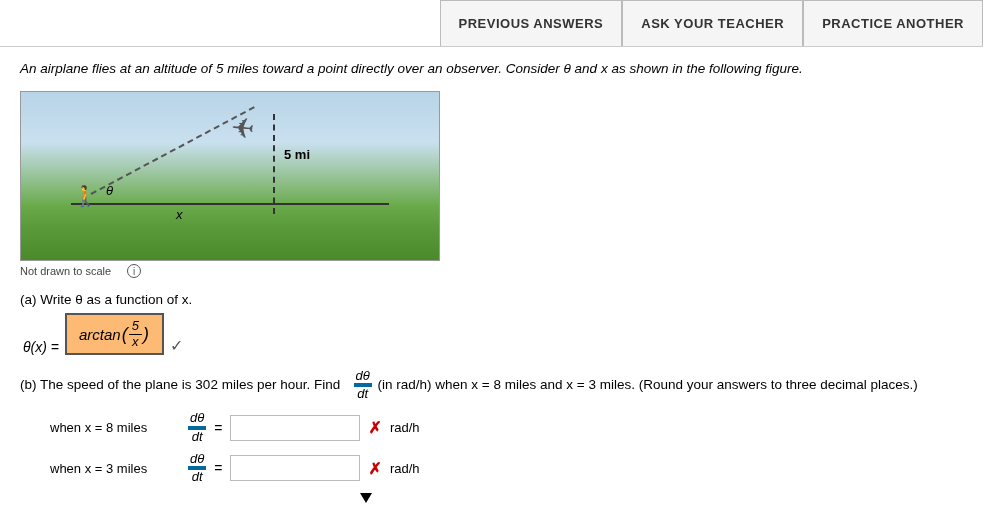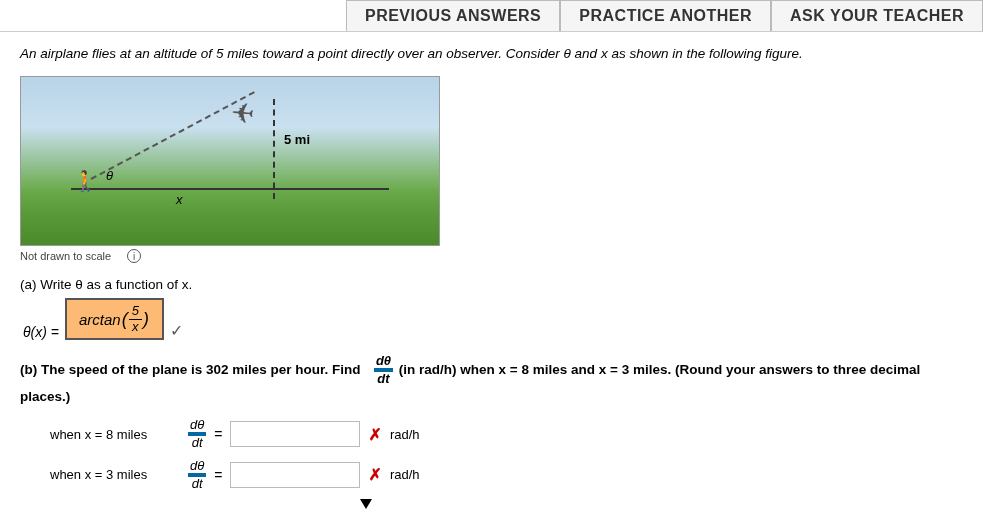--- a/index.html
+++ b/index.html
@@ -14,25 +14,25 @@
     }
 
     
     .top-nav {
       display: flex;
       justify-content: flex-end;
       border-bottom: 1px solid #ccc;
       background: #fff;
     }
     .nav-btn {
-      padding: 6px 18px;
+      padding: 15px 18px;
       border: 1px solid #bbb;
       border-bottom: none;
       background: #f5f5f5;
-      font-size: 16px;
+      font-size: 13px;
       font-weight: bold;
       color: #333;
       cursor: pointer;
       letter-spacing: 0.5px;
     }
 
     
     .content {
       padding: 12px 20px;
     }
@@ -216,21 +216,20 @@
       color: #555;
       font-size: 16px;
     }
 
     
     .part-b-text {
       font-size: 13.5px;
       margin-top: 14px;
       margin-bottom: 10px;
       line-height: 1.6;
-      font-weight: bold;
     }
 
     .deriv-inline {
       display: inline-flex;
       flex-direction: column;
       align-items: center;
       font-size: 13px;
       line-height: 1.1;
       vertical-align: middle;
       margin: 0 2px;
@@ -290,22 +289,22 @@
       border-left: 6px solid transparent;
       border-right: 6px solid transparent;
       border-top: 10px solid #000;
     }
   </style>
 </head>
 <body>
 
 <div class="top-nav">
   <button class="nav-btn">PREVIOUS ANSWERS</button>
+  <button class="nav-btn">ASK YOUR TEACHER</button>
   <button class="nav-btn">PRACTICE ANOTHER</button>
-  <button class="nav-btn">ASK YOUR TEACHER</button>
 </div>
 
 <div class="content">
 
   <div class="problem-statement">An airplane flies at an altitude of 5 miles toward a point directly over an observer. Consider θ and x as shown in the following figure.</div>
 
   <div class="figure-container">
     <div class="figure-box">
 
       <div class="ground-strip"></div>

